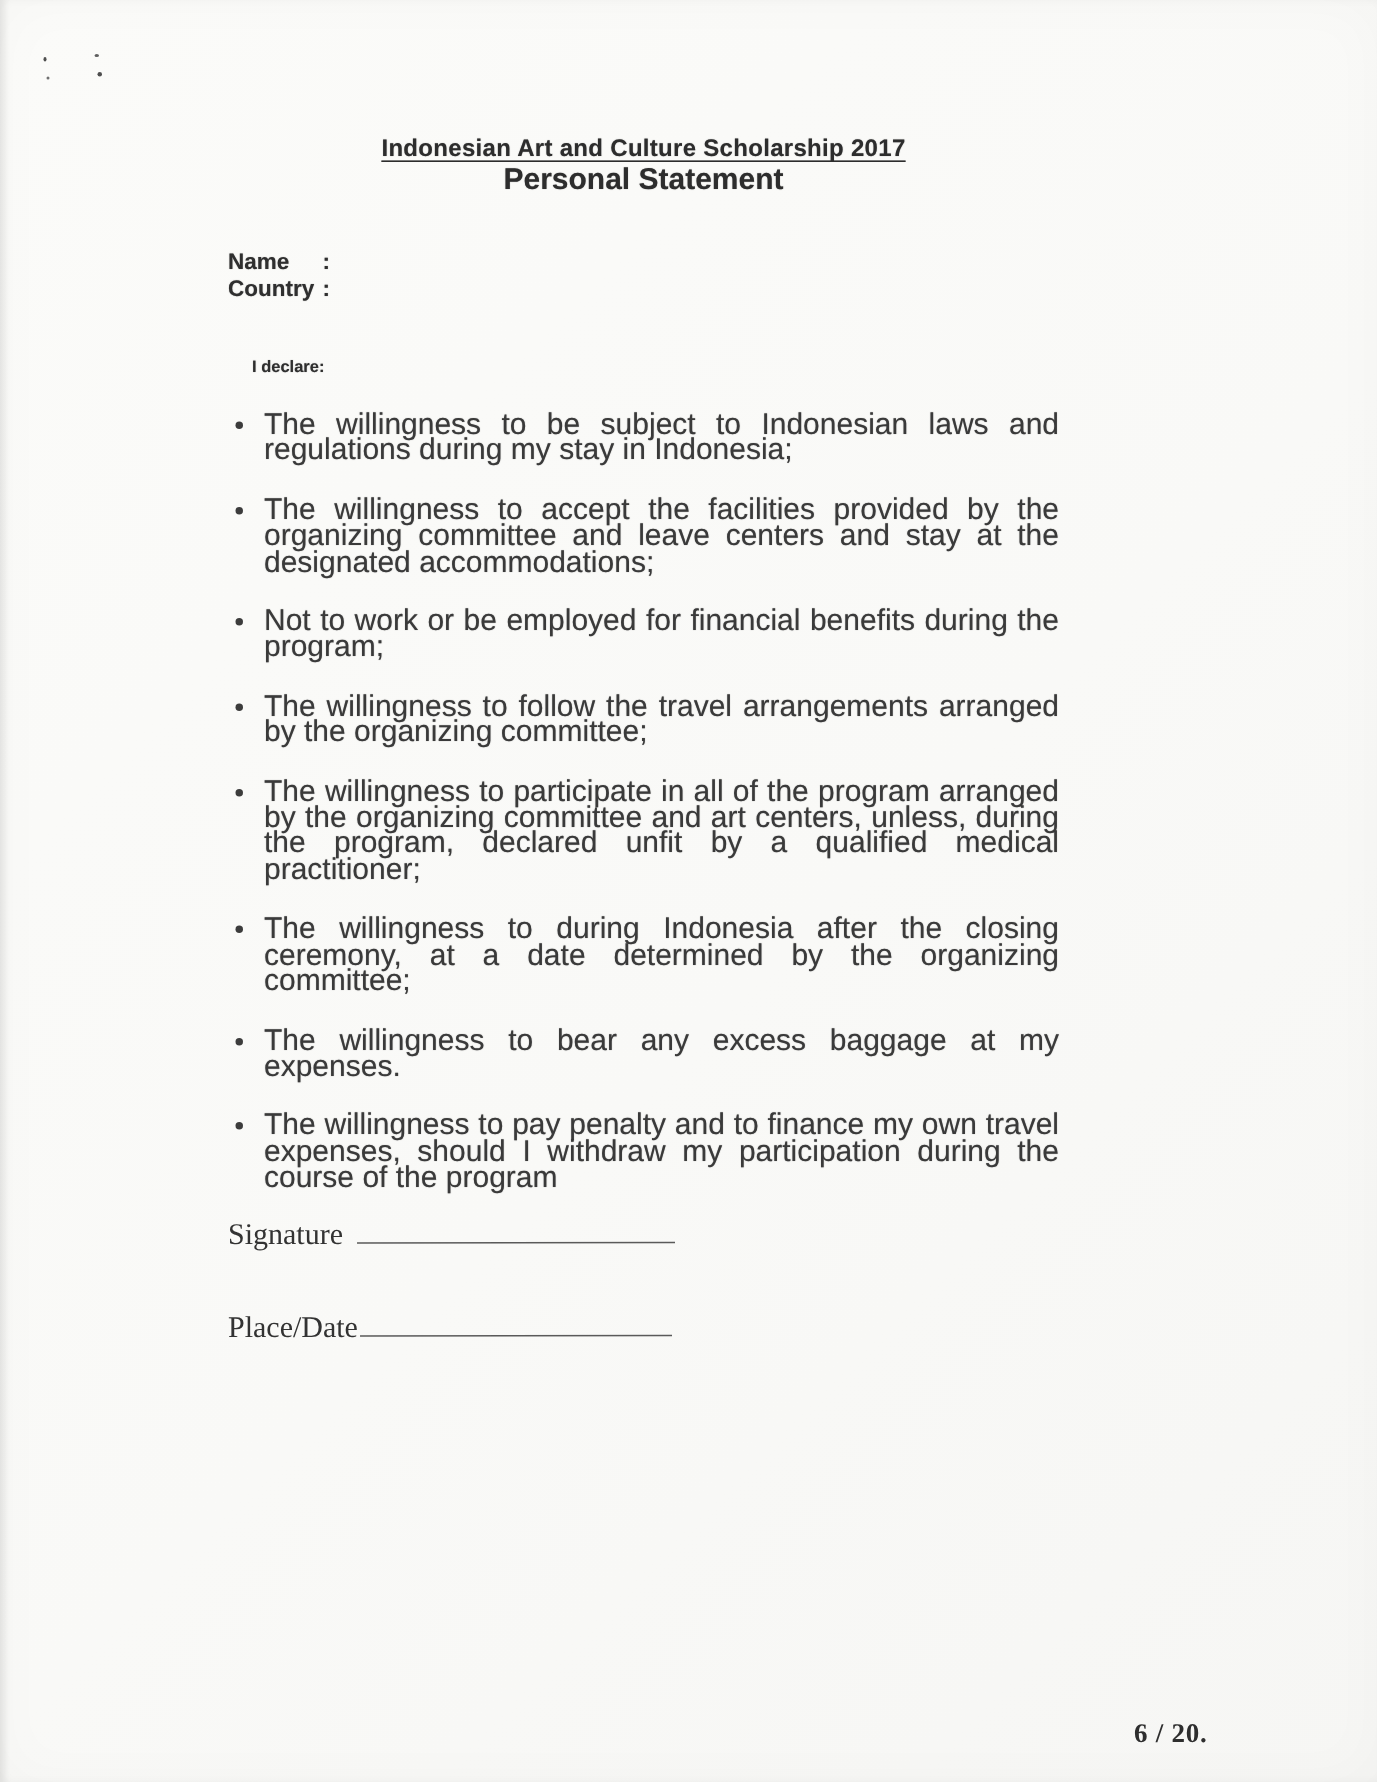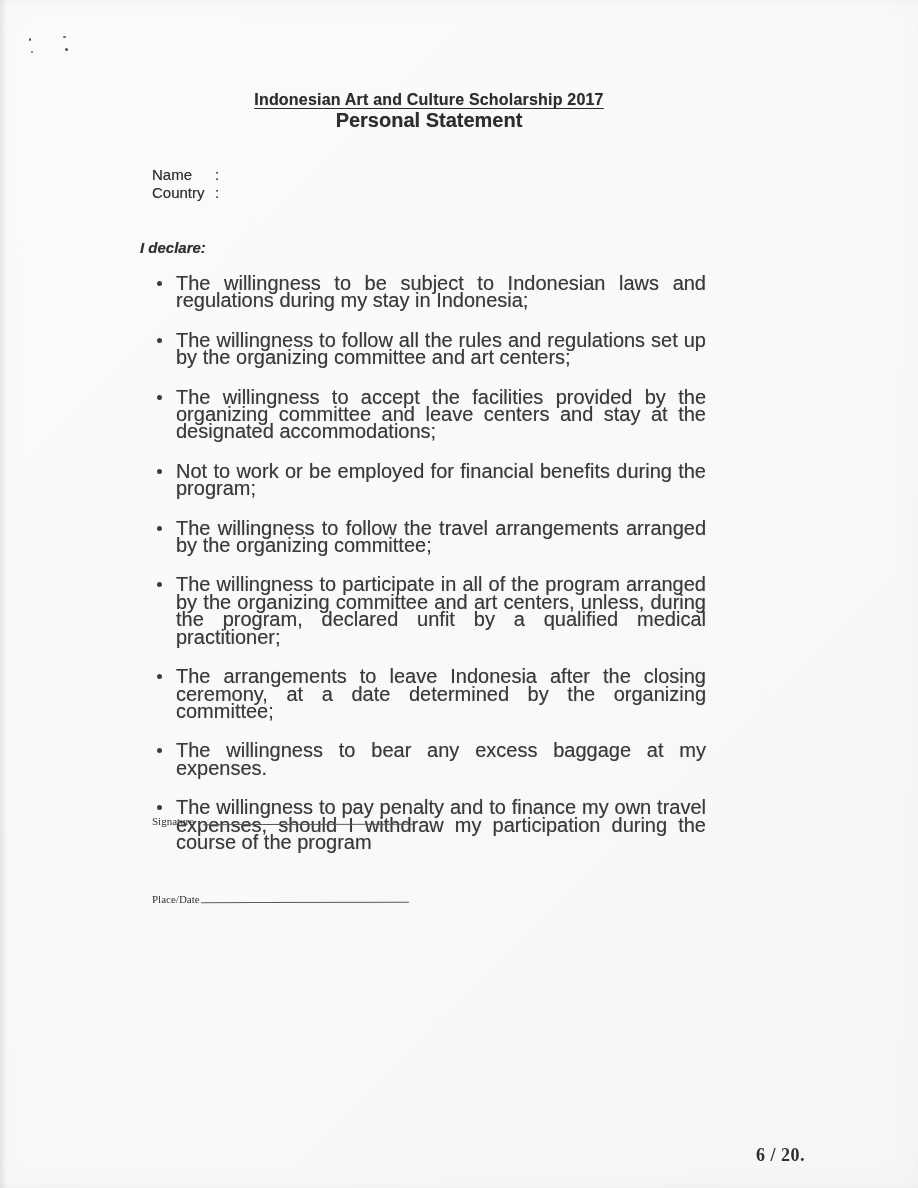--- a/index.html
+++ b/index.html
@@ -45,38 +45,37 @@
     color: #2d2d2d;
     line-height: 18px;
     margin: 1px 0 0 0;
   }
   
   .id-block {
     position: absolute;
     left: 152px;
     top: 166px;
     font-size: 15px;
-    font-weight: normal;
+    font-weight: bold;
     color: #2f2f2f;
     line-height: 18px;
   }
   .id-row .id-label {
     display: inline-block;
     width: 63px;
   }
   
   .declare-heading {
     position: absolute;
-    left: 140px;
+    left: 168px;
     top: 239px;
-    font-size: 15px;
+    font-size: 11px;
     font-weight: bold;
     color: #2f2f2f;
     margin: 0;
-    font-style: italic;
   }
   
   .declaration-list {
     position: absolute;
     left: 152px;
     top: 275px;
     width: 554px;
     margin: 0;
     padding: 0;
     list-style: none;
@@ -98,28 +97,28 @@
     height: 5px;
     border-radius: 50%;
     background: #3c3c3c;
   }
   
   .sign-block {
     position: absolute;
     left: 152px;
     top: 812px;
     font-family: "Liberation Serif", serif;
-    font-size: 11px;
+    font-size: 20px;
     color: #333;
   }
   .sign-row {
     height: 18px;
   }
   .sign-row.place-date {
-    margin-top: 60px;
+    margin-top: 44px;
   }
   .sign-line {
     display: inline-block;
     height: 12px;
     border-bottom: 1.4px solid #5a5a5a;
     transform: rotate(-0.12deg);
     vertical-align: baseline;
   }
   .sign-line.sig { width: 212px; margin-left: 9px; }
   .sign-line.pd  { width: 208px; margin-left: 1px; }
@@ -180,41 +179,37 @@
 
   <p class="declare-heading scan-text">I declare:</p>
 
   <ul class="declaration-list scan-text">
     <li>
       <span class="dot"></span>
       <span>The willingness to be subject to Indonesian laws and regulations during my stay in Indonesia;</span>
     </li>
     <li>
       <span class="dot"></span>
-      <span>The willingness to follow all the rules and regulations set up by the organizing committee and art centers;</span>
-    </li>
-    <li>
-      <span class="dot"></span>
       <span>The willingness to accept the facilities provided by the organizing committee and leave centers and stay at the designated accommodations;</span>
     </li>
     <li>
       <span class="dot"></span>
       <span>Not to work or be employed for financial benefits during the program;</span>
     </li>
     <li>
       <span class="dot"></span>
       <span>The willingness to follow the travel arrangements arranged by the organizing committee;</span>
     </li>
     <li>
       <span class="dot"></span>
       <span>The willingness to participate in all of the program arranged by the organizing committee and art centers, unless, during the program, declared unfit by a qualified medical practitioner;</span>
     </li>
     <li>
       <span class="dot"></span>
-      <span>The arrangements to leave Indonesia after the closing ceremony, at a date determined by the organizing committee;</span>
+      <span>The willingness to during Indonesia after the closing ceremony, at a date determined by the organizing committee;</span>
     </li>
     <li>
       <span class="dot"></span>
       <span>The willingness to bear any excess baggage at my expenses.</span>
     </li>
     <li>
       <span class="dot"></span>
       <span>The willingness to pay penalty and to finance my own travel expenses, should I withdraw my participation during the course of the program</span>
     </li>
   </ul>

